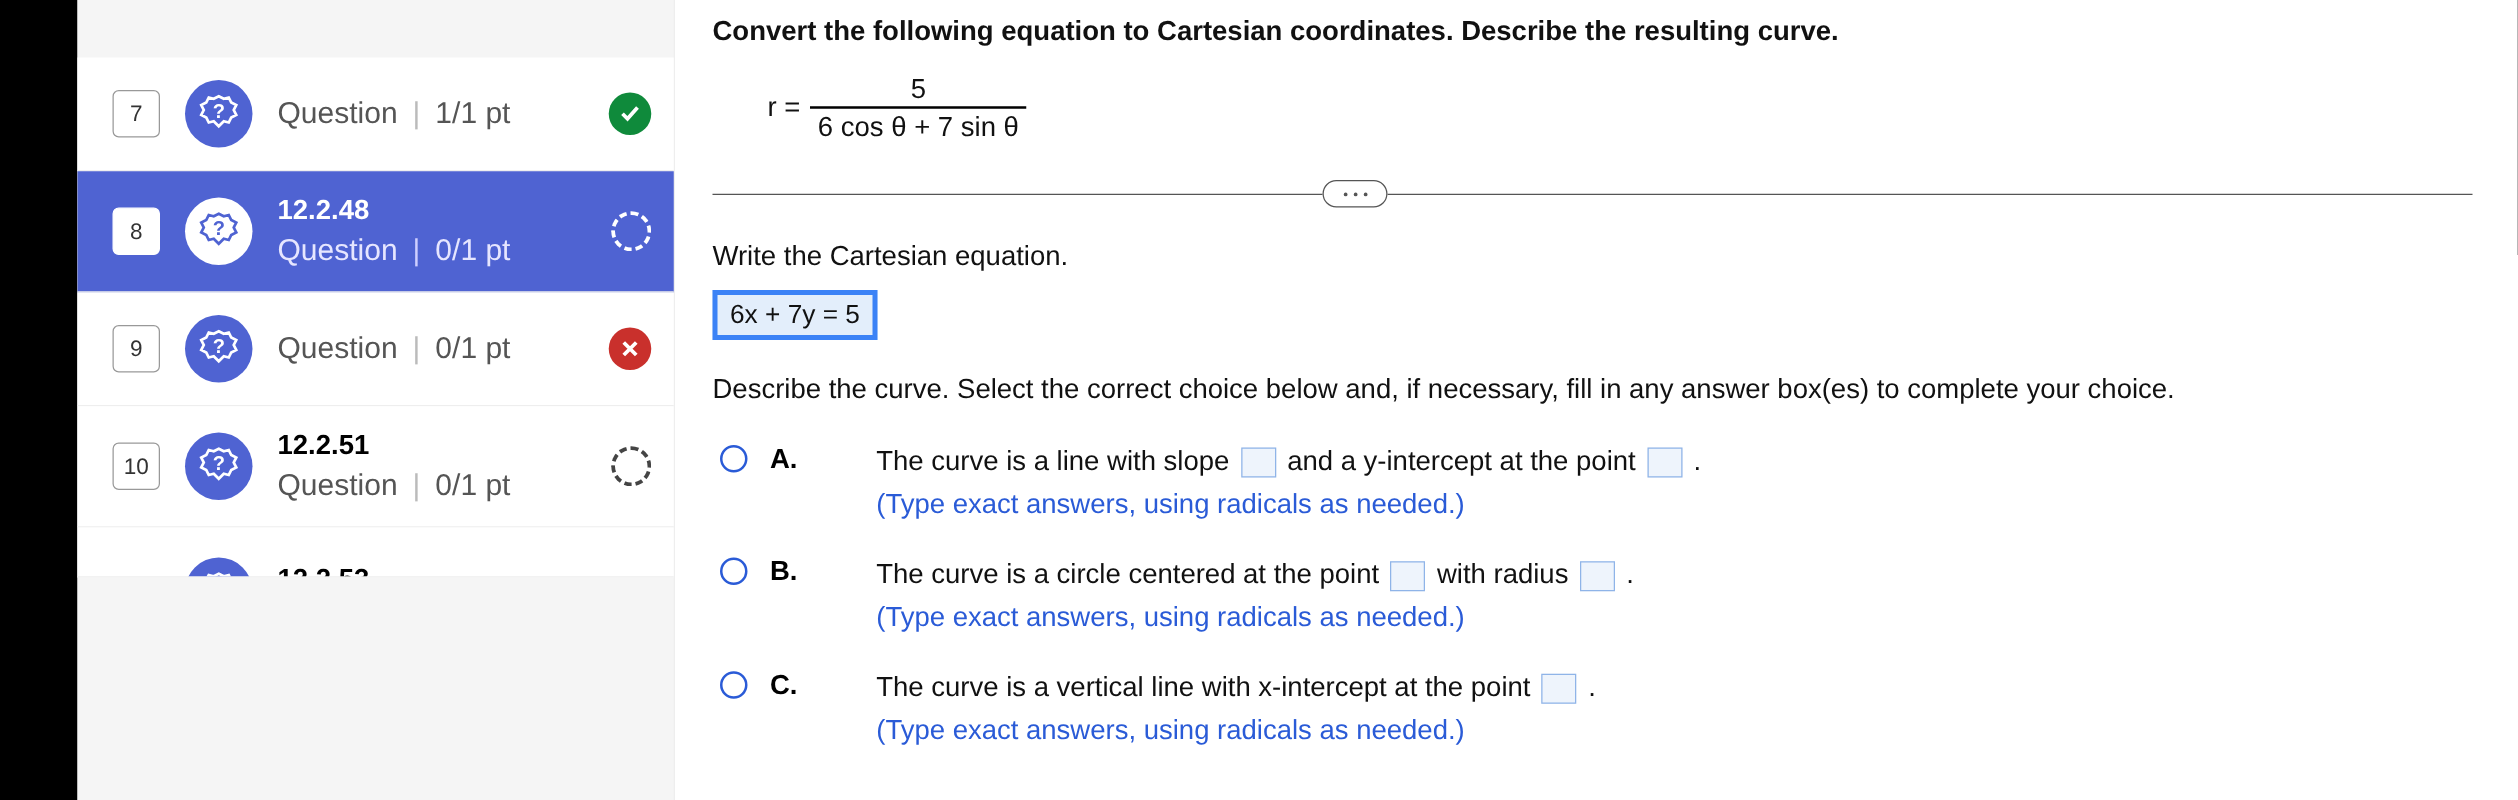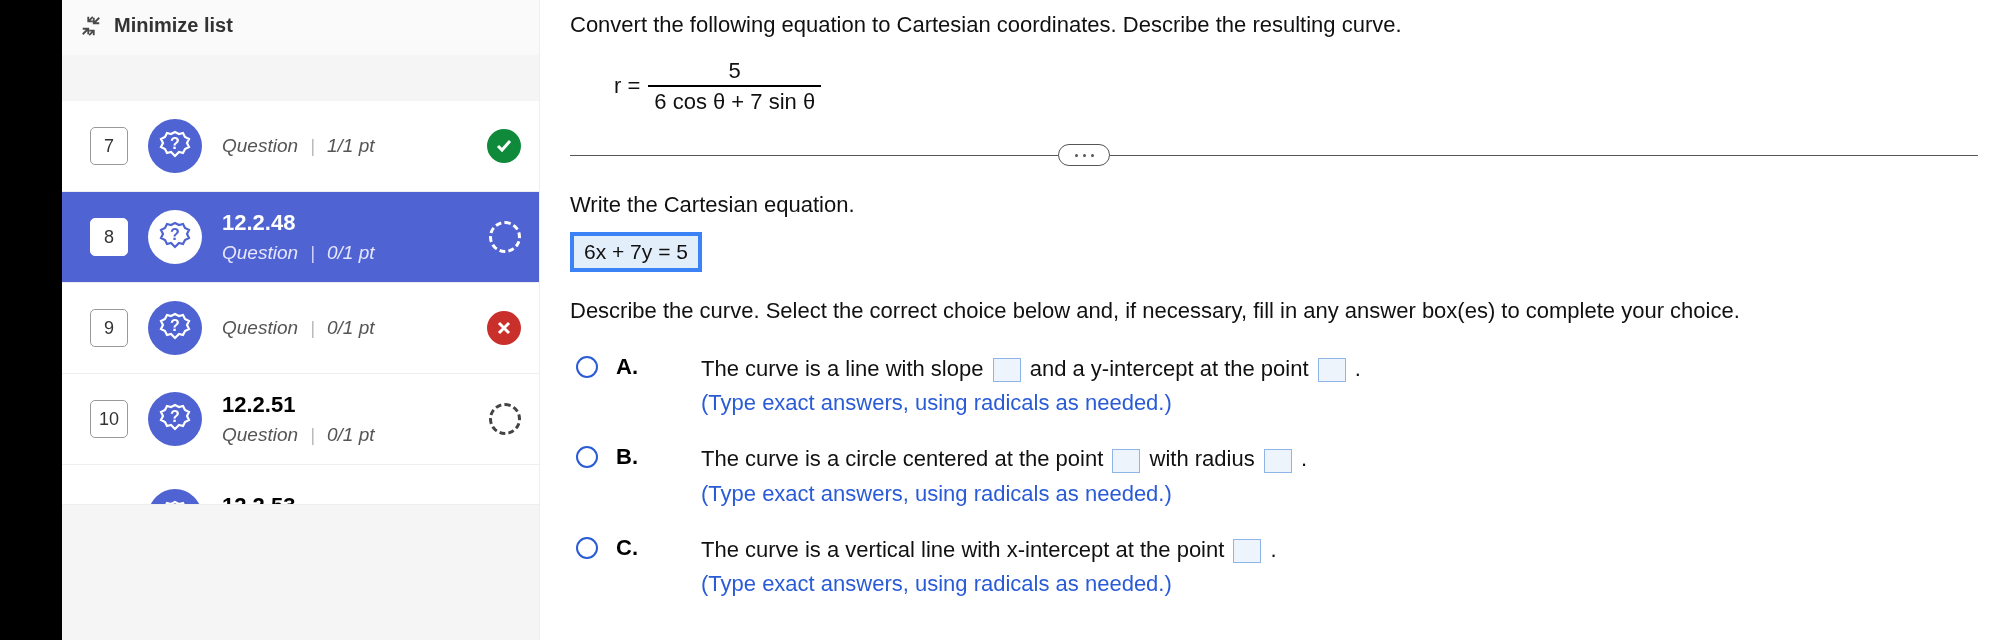--- a/index.html
+++ b/index.html
@@ -65,21 +65,21 @@
   }
   .qitem.selected .gear-badge { background:#fff; }
   .gear-badge svg { width:34px; height:34px; }
   .gear-path { stroke:#fff; fill:none; stroke-width:2.2; }
   .gear-q { fill:#fff; font-size:16px; font-weight:bold; font-family:Arial; }
   .qitem.selected .gear-path { stroke:#4f63d2; }
   .qitem.selected .gear-q { fill:#4f63d2; }
   .qtext { display:flex; flex-direction:column; gap:6px; flex:1 1 auto; }
   .qtitle { font-size:22px; font-weight:700; color:#000; }
   .qitem.selected .qtitle { color:#fff; }
-  .qline2 { display:flex; gap:12px; align-items:center; font-size:19px; color:#555;font-style:italic; }
+  .qline2 { display:flex; gap:12px; align-items:center; font-size:24px; color:#555; }
   .qitem.selected .qline2 { color:#e6e6ff; }
   .qline2 .sep { color:#bbb; }
   .qitem.selected .qline2 .sep { color:#cfcfff; }
   .status-circle {
     width:34px; height:34px; border-radius:50%;
     display:flex; align-items:center; justify-content:center;
     flex:0 0 34px;
   }
   .status-correct { background:#0f8a3b; }
   .status-wrong { background:#c9302c; }
@@ -94,21 +94,21 @@
 
   
   .content {
     flex:1 1 auto;
     background:#fff;
     padding:10px 36px 10px 30px;
     position:relative;
     font-size:22px;
     color:#111;
   }
-  .prompt { margin-bottom:18px; line-height:1.35; }
+  .prompt { margin-bottom:18px; line-height:1.35;font-weight:bold; }
   .equation-block {
     display:flex; align-items:center; gap:8px;
     margin:8px 0 30px 44px;
     font-size:22px;
   }
   .frac {
     display:inline-flex; flex-direction:column; align-items:center;
     line-height:1.15;
   }
   .frac .num { padding:0 6px 2px 6px; }
@@ -150,29 +150,20 @@
   }
 </style>
 </head>
 <body>
 
 <div class="left-black"></div>
 
 <div class="panel">
 
   <div class="sidebar">
-    <div class="minimize-row">
-      <svg class="minimize-icon" viewBox="0 0 24 24">
-        <path d="M14 2 L9 7 M9 2 v5 h5" fill="none" stroke-width="2"></path>
-        <path d="M2 14 L7 9 M7 14 v-5 h-5" fill="none" stroke-width="2" transform="translate(8,8)"></path>
-        <path d="M3 21 L9 15 M3 15 h6 v6" fill="none" stroke-width="2" stroke="#4a4a4a"></path>
-        <path d="M21 3 L15 9 M21 9 h-6 v-6" fill="none" stroke-width="2" stroke="#4a4a4a"></path>
-      </svg>
-      <span class="minimize-label">Minimize list</span>
-    </div>
     <div class="list-gap"></div>
 
     <div class="qitem">
       <div class="qnum">7</div>
       <div class="gear-badge">
         <svg viewBox="0 0 34 34">
             <path class="gear-path" d="M17 3 L21 5 L25 4 L27 8 L31 10 L29 14 L31 18 L27 20 L25 24 L21 23 L17 27 L13 23 L9 24 L7 20 L3 18 L5 14 L3 10 L7 8 L9 4 L13 5 Z"></path>
             <text class="gear-q" x="17" y="20" text-anchor="middle">?</text>
           </svg>
       </div>

